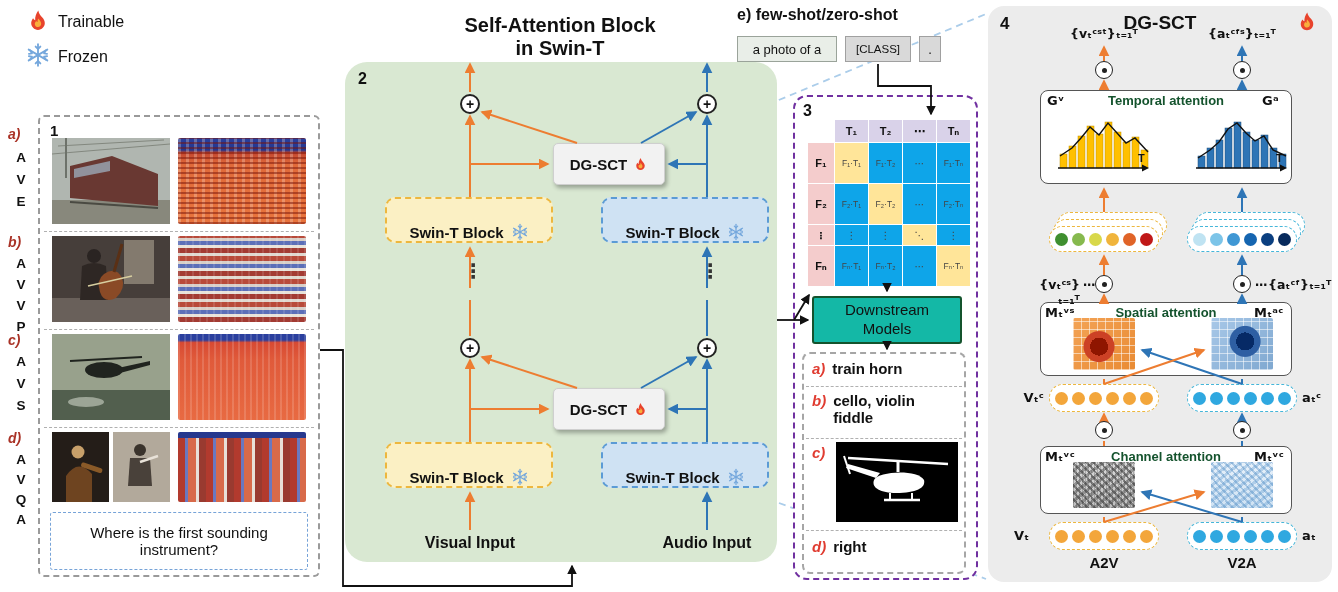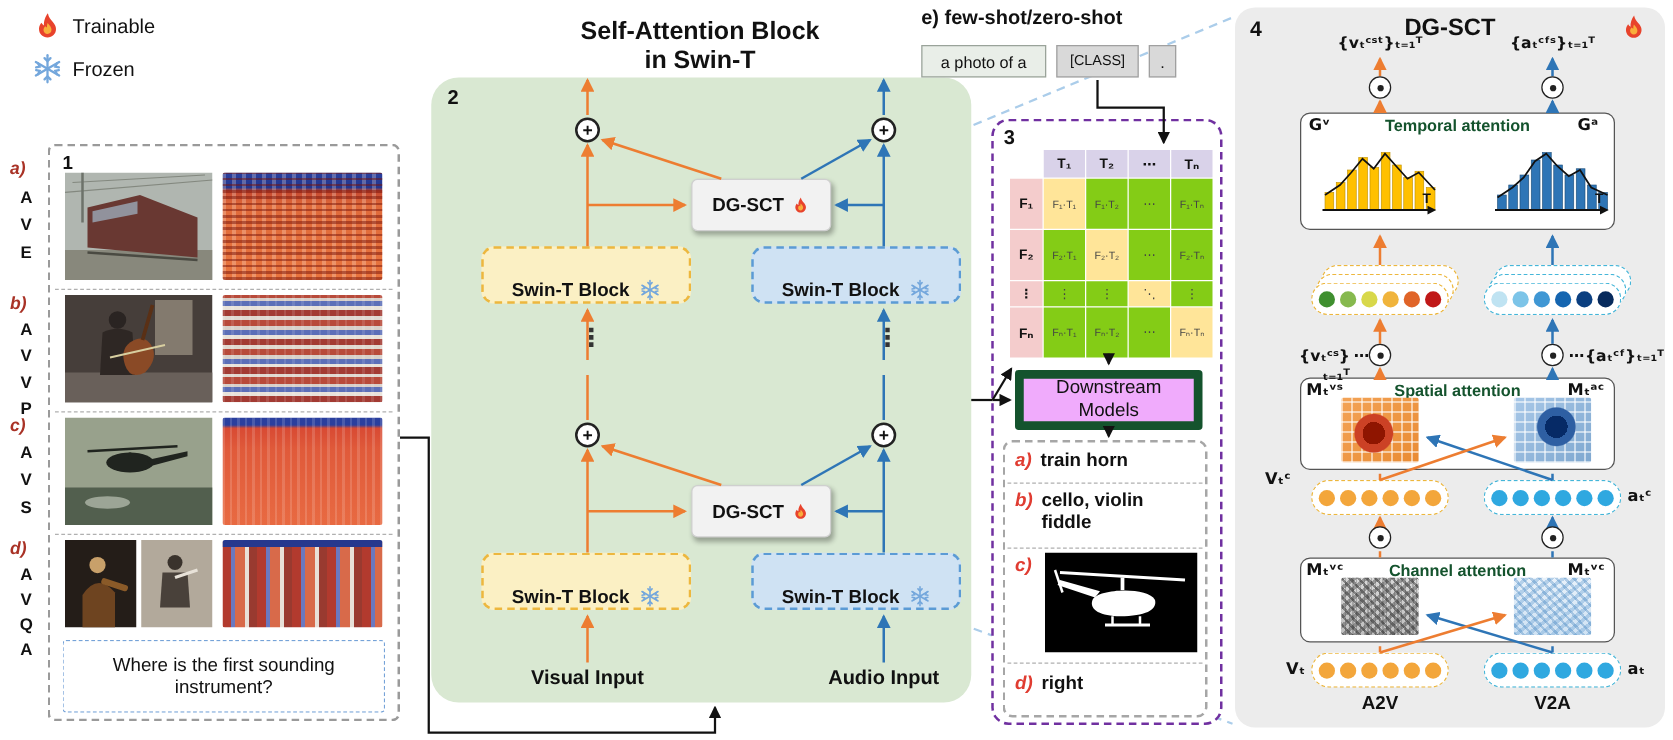--- a/index.html
+++ b/index.html
@@ -37,24 +37,24 @@
   .swint.a{background:#cfe2f3;border:2.5px dashed #5b9bd5}
   
   .pbox{position:absolute;height:26px;display:flex;align-items:center;justify-content:center;font-size:13px;background:#e9eee8;border:1px solid #9aa39a;z-index:2}
   .pbox.gray{background:#d9d9d9;border-color:#a0a0a0}
   
   .matrix{position:absolute;left:808px;top:120px;display:grid;grid-template-columns:26px 33px 33px 33px 33px;grid-template-rows:22px 40px 40px 20px 40px;gap:1px;z-index:5}
   .matrix>div{display:flex;align-items:center;justify-content:center}
   .matrix .corner{background:#fff}
   .matrix .h{background:#d9d2e9;font-size:11px;font-weight:600}
   .matrix .f{background:#f4cccc;font-size:11px;font-weight:600}
-  .matrix .c{background:#84cc16;color:#444;font-size:8.5px}
+  .matrix .c{background:#0ea5e9;color:#444;font-size:8.5px}
   .matrix .diag{background:#ffe599}
   .matrix .dotcell{font-size:10px}
-  .downstream{position:absolute;left:812px;top:296px;width:150px;height:48px;background:#f0abfc;border:7px solid #14532d;border-radius:3px;display:flex;align-items:center;justify-content:center;text-align:center;font-size:15px;font-weight:500;line-height:1.25;z-index:5;padding:0 14px}
+  .downstream{position:absolute;left:812px;top:296px;width:150px;height:48px;background:#14b8a6;border:2px solid #14532d;border-radius:3px;display:flex;align-items:center;justify-content:center;text-align:center;font-size:15px;font-weight:500;line-height:1.25;z-index:5;padding:0 14px}
   .outrow{position:absolute;left:812px;display:flex;gap:7px;align-items:flex-start;font-size:15px;z-index:5}
   .outtag{color:#e03c31;font-weight:700;font-style:italic}
   .outtext{font-weight:600}
   
   .wbox{position:absolute;background:#fff;border:1px solid #555;border-radius:8px;z-index:4}
   .fm{position:absolute;font-family:"DejaVu Sans",sans-serif;font-size:12.5px;font-weight:600;z-index:5}
   .ml{position:absolute;font-family:"DejaVu Sans",sans-serif;font-size:13px;font-weight:600;z-index:5}
   .attn{position:absolute;width:130px;text-align:center;font-size:13px;font-weight:700;color:#14532d;z-index:5}
   .trow{position:absolute;width:110px;height:28px;border-radius:14px;background:#fff;display:flex;align-items:center;justify-content:center;gap:4px;z-index:5}
   .stack{position:absolute;width:110px;height:26px;border-radius:13px;background:#fff;display:flex;align-items:center;justify-content:center;gap:4px}
@@ -413,21 +413,21 @@
   <span class="fm" style="left:1255px;top:277px">⋯</span>
   <div class="fm" style="left:1268px;top:277px;width:64px">{aₜᶜᶠ}ₜ₌₁ᵀ</div>
 
   <div class="wbox" style="left:1040px;top:302px;width:252px;height:74px"></div>
   <span class="ml" style="left:1045px;top:305px">Mₜᵛˢ</span>
   <div class="attn" style="left:1101px;top:305px">Spatial attention</div>
   <span class="ml" style="left:1254px;top:305px">Mₜᵃᶜ</span>
   <div class="hm hm-vs" style="left:1073px;top:318px;width:62px;height:52px"></div>
   <div class="hm hm-af" style="left:1211px;top:318px;width:62px;height:52px"></div>
 
-  <span class="ml" style="left:1012px;top:376px;width:32px;">Vₜᶜ</span>
+  <span class="ml" style="left:1012px;top:390px;width:32px;text-align:right">Vₜᶜ</span>
   <div class="trow bv vsolid" style="left:1049px;top:384px">
     <span class="tok"></span>
       <span class="tok"></span>
       <span class="tok"></span>
       <span class="tok"></span>
       <span class="tok"></span>
       <span class="tok"></span>
   </div>
   <div class="trow ba asolid" style="left:1187px;top:384px">
     <span class="tok"></span>
@@ -446,21 +446,21 @@
       <i></i>
     </div>
 
   <div class="wbox" style="left:1040px;top:446px;width:252px;height:68px"></div>
   <span class="ml" style="left:1045px;top:449px">Mₜᵛᶜ</span>
   <div class="attn" style="left:1101px;top:449px">Channel attention</div>
   <span class="ml" style="left:1254px;top:449px">Mₜᵛᶜ</span>
   <div class="hm hm-vc" style="left:1073px;top:462px;width:62px;height:46px"></div>
   <div class="hm hm-ac" style="left:1211px;top:462px;width:62px;height:46px"></div>
 
-  <span class="ml" style="left:1014px;top:528px;width:30px;text-align:right">Vₜ</span>
+  <span class="ml" style="left:1014px;top:528px;width:30px;">Vₜ</span>
   <div class="trow bv vsolid" style="left:1049px;top:522px">
     <span class="tok"></span>
       <span class="tok"></span>
       <span class="tok"></span>
       <span class="tok"></span>
       <span class="tok"></span>
       <span class="tok"></span>
   </div>
   <div class="trow ba asolid" style="left:1187px;top:522px">
     <span class="tok"></span>

